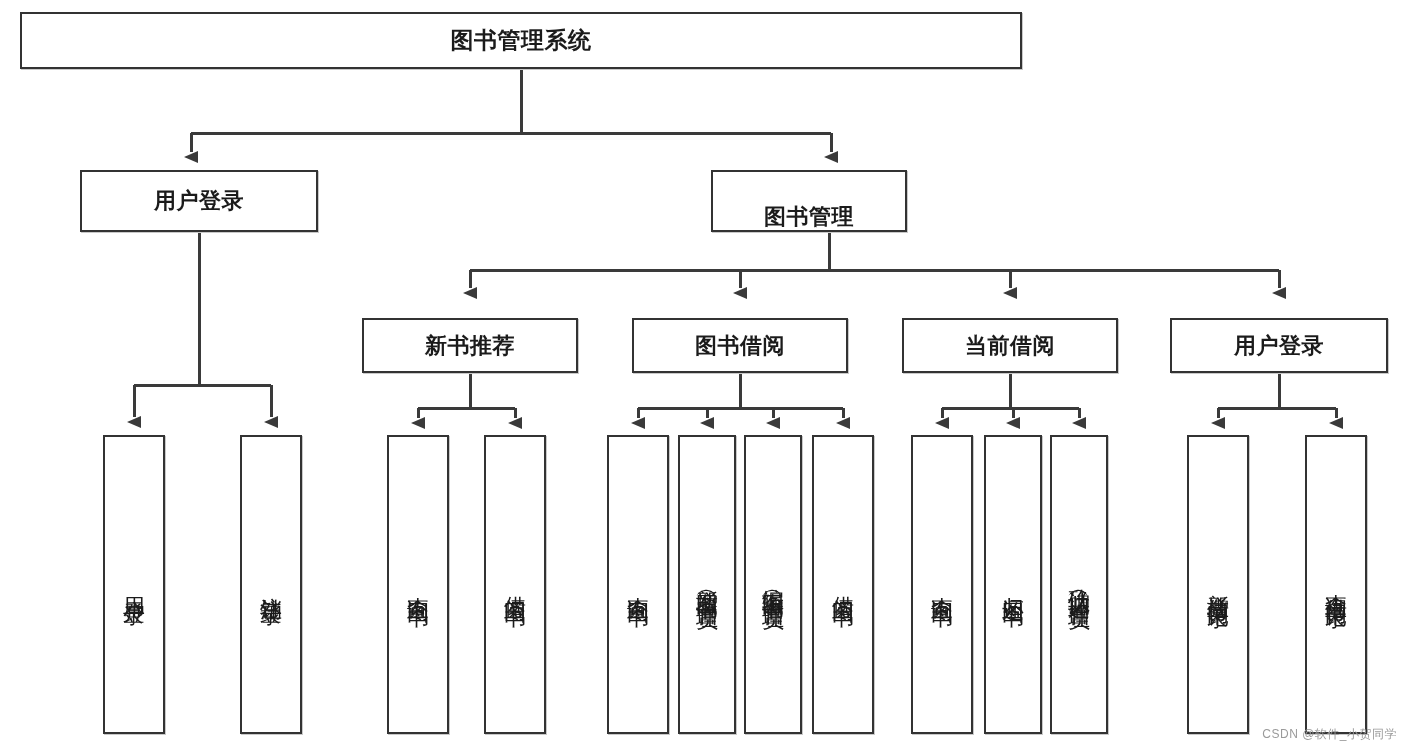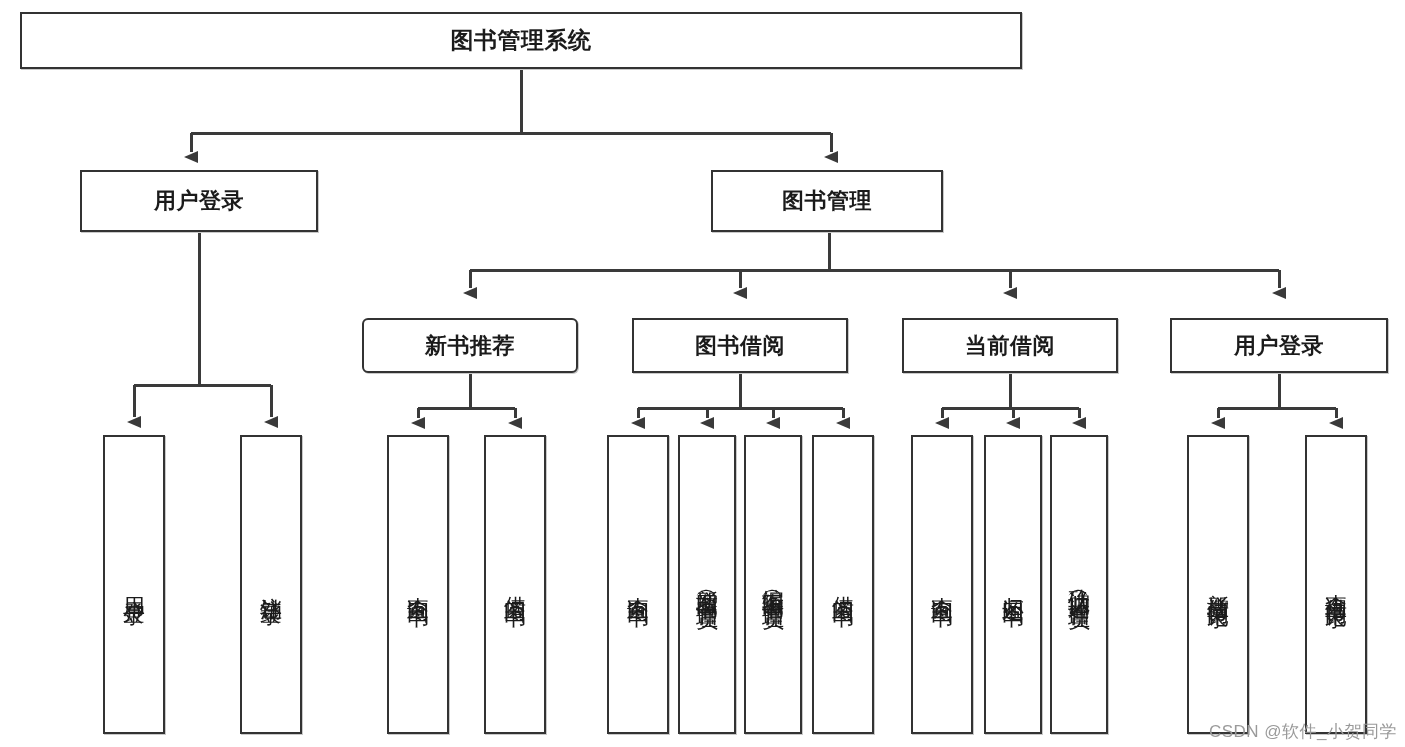--- a/index.html
+++ b/index.html
@@ -58,21 +58,21 @@
     left:0; top:0;
     width:1405px;
     height:747px;
     pointer-events:none;
   }
   
   .watermark{
     position:absolute;
     right:8px;
     bottom:4px;
-    font-size:17px;
+    font-size:12px;
     color:#9a9a9a;
     white-space:nowrap;
     letter-spacing:0.5px;
   }
 </style>
 </head>
 <body>
 
 <div id="canvas">
 
@@ -126,25 +126,25 @@
     </g>
   </svg>
 
   <div class="node horiz root" style="left: 20px; top: 12px; width: 1002px; height: 57px;">
     <span class="label">图书管理系统</span>
   </div>
 
   <div class="node horiz" style="left: 80px; top: 170px; width: 238px; height: 62px;">
     <span class="label">用户登录</span>
   </div>
-  <div class="node horiz" style="left: 711px; top: 170px; width: 232px; height: 62px;">
+  <div class="node horiz" style="left: 711px; top: 170px; width: 196px; height: 62px; align-items: flex-end;">
     <span class="label">图书管理</span>
   </div>
 
-  <div class="node horiz" style="left: 362px; top: 318px; width: 216px; height: 55px; border-radius: 6px;">
+  <div class="node horiz" style="left: 362px; top: 318px; width: 216px; height: 55px;">
     <span class="label">新书推荐</span>
   </div>
   <div class="node horiz" style="left: 632px; top: 318px; width: 216px; height: 55px;">
     <span class="label">图书借阅</span>
   </div>
   <div class="node horiz" style="left: 902px; top: 318px; width: 216px; height: 55px;">
     <span class="label">当前借阅</span>
   </div>
   <div class="node horiz" style="left: 1170px; top: 318px; width: 218px; height: 55px;">
     <span class="label">用户登录</span>

